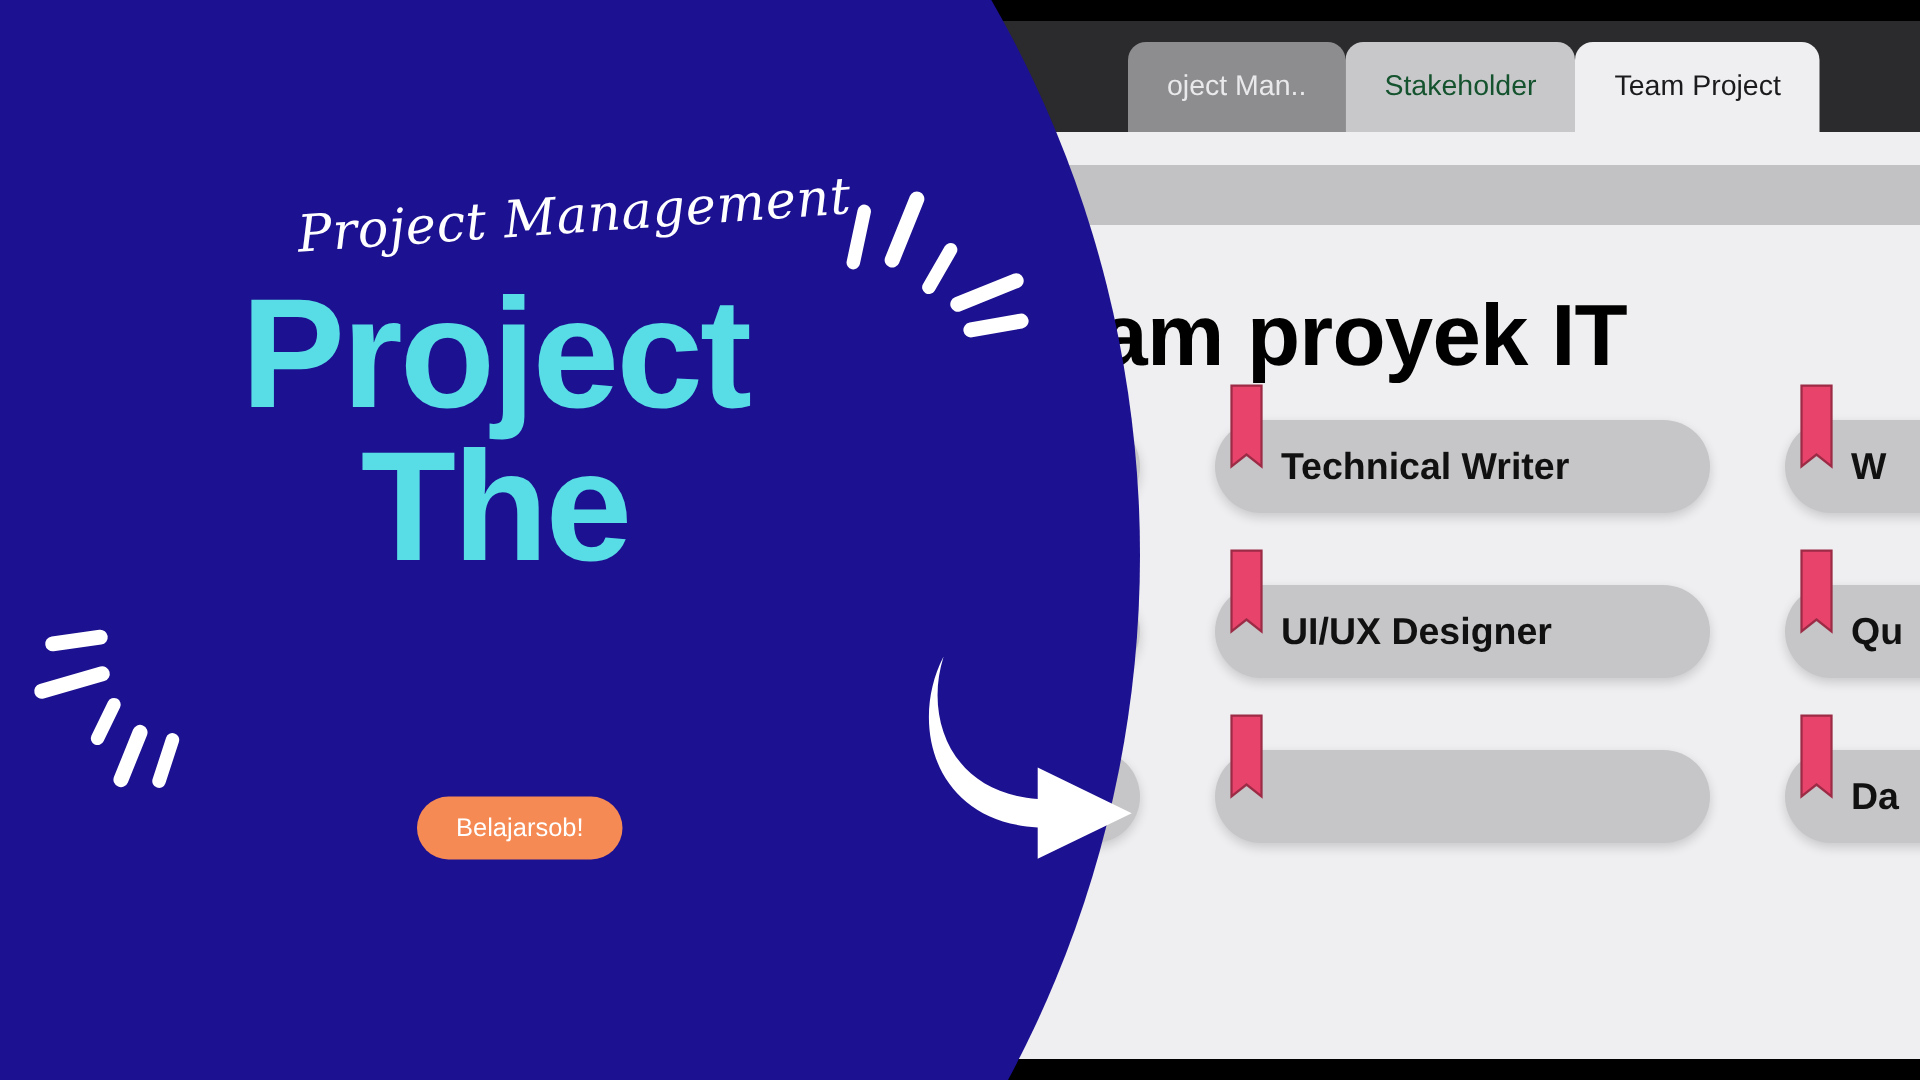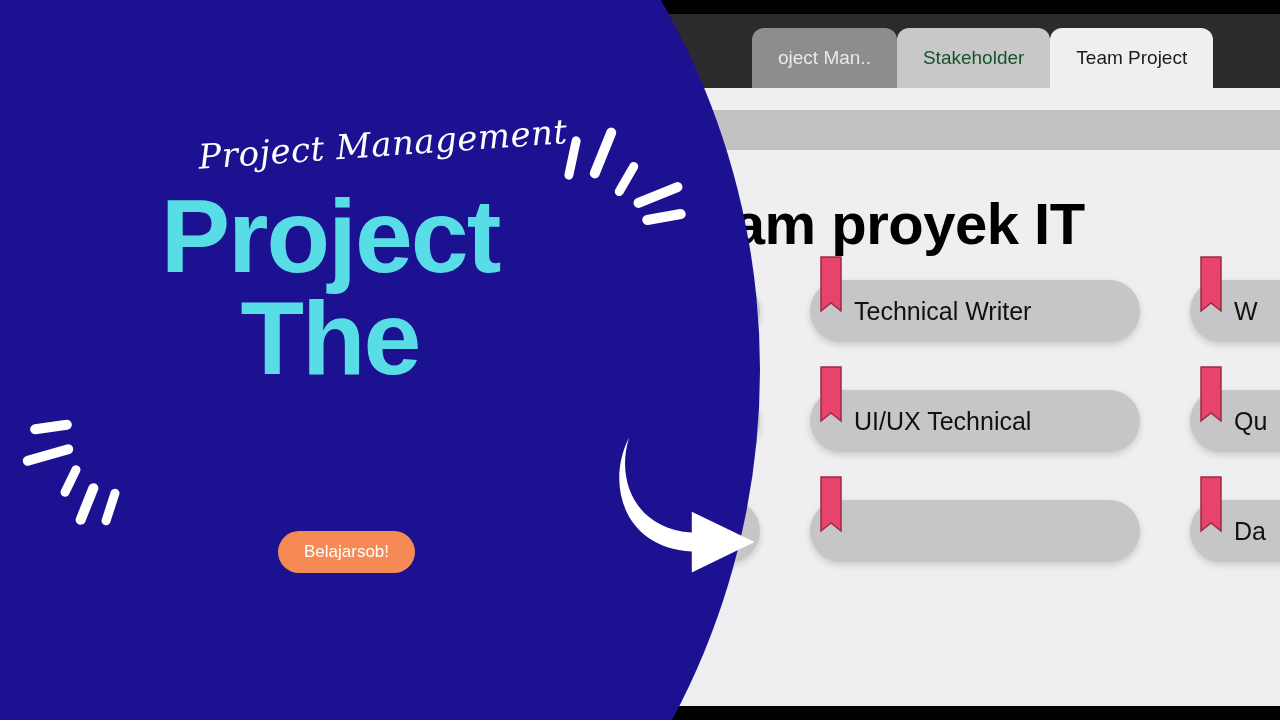--- a/index.html
+++ b/index.html
@@ -73,21 +73,21 @@
   .role-pill{
     position:relative;
     height:62px;
     background:#c6c6c8;
     border-radius:31px;
     display:flex; align-items:center;
     padding-left:44px;
     box-shadow:0 3px 7px rgba(0,0,0,0.16);
   }
   .role-label{
-    font-size:25px; font-weight:normal; color:#111;
+    font-size:25px; font-weight:bold; color:#111;
     white-space:nowrap;
     text-align:right;
   }
   .ribbon-icon{
     position:absolute;
     left:10px; top:-24px;
     width:22px; height:62px;
   }
 
   
@@ -214,21 +214,21 @@
               </svg>
           </span>
           <span class="role-label">lyst</span>
         </div>
         <div class="role-pill">
           <span class="ribbon-icon">
             <svg width="22" height="62" viewBox="0 0 22 62">
                 <path d="M1 1 h20 v54 l-10 -8 l-10 8 z" fill="#E8436B" stroke="#9c2b46" stroke-width="1.5"></path>
               </svg>
           </span>
-          <span class="role-label">UI/UX Technical</span>
+          <span class="role-label">UI/UX Designer</span>
         </div>
         <div class="role-pill">
           <span class="ribbon-icon">
             <svg width="22" height="62" viewBox="0 0 22 62">
                 <path d="M1 1 h20 v54 l-10 -8 l-10 8 z" fill="#E8436B" stroke="#9c2b46" stroke-width="1.5"></path>
               </svg>
           </span>
           <span class="role-label">Qu</span>
         </div>
 

